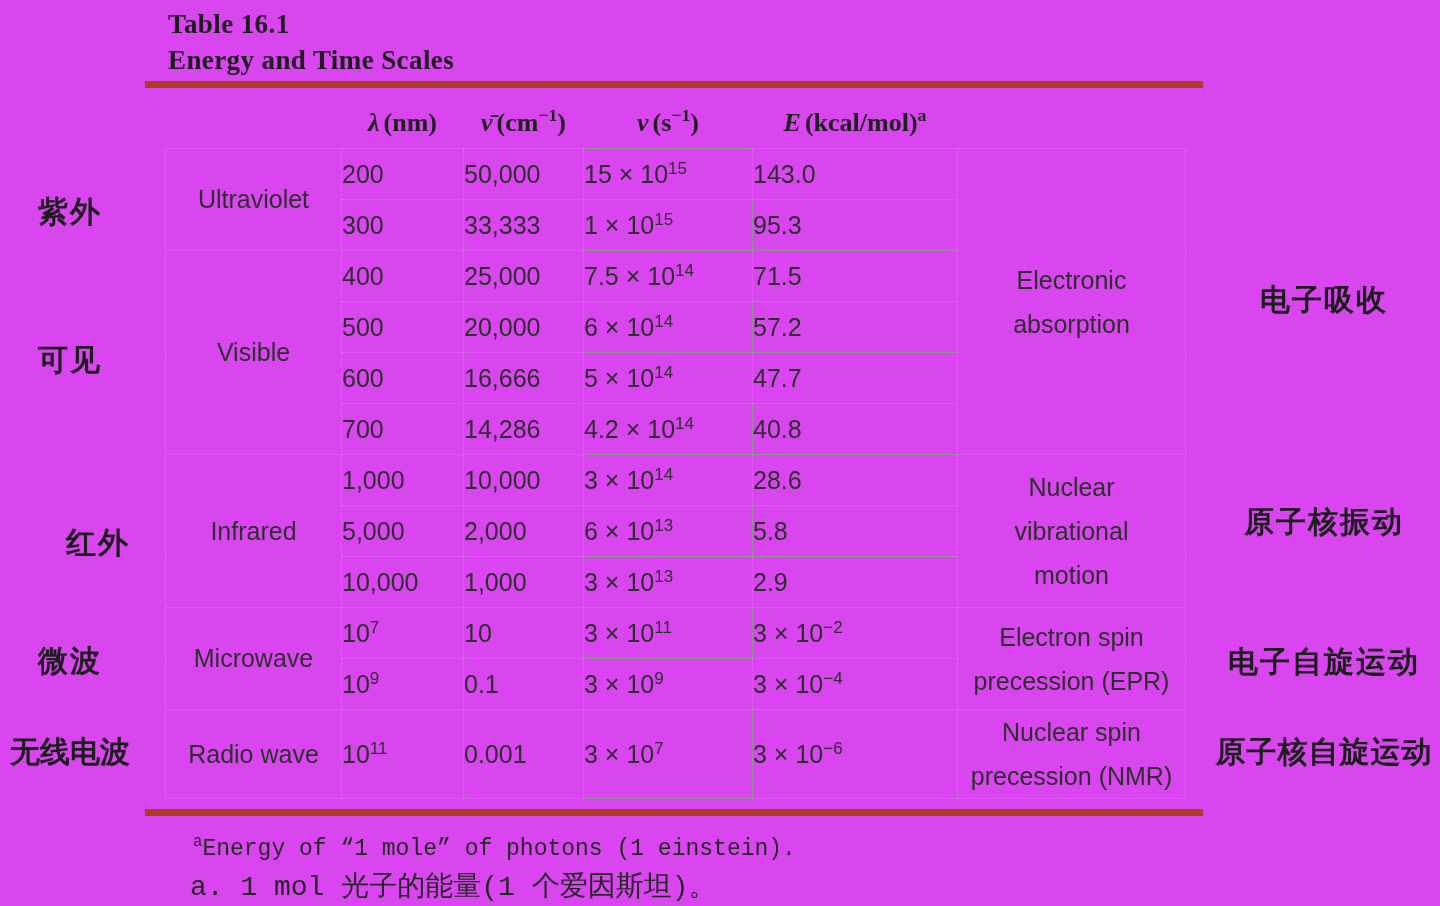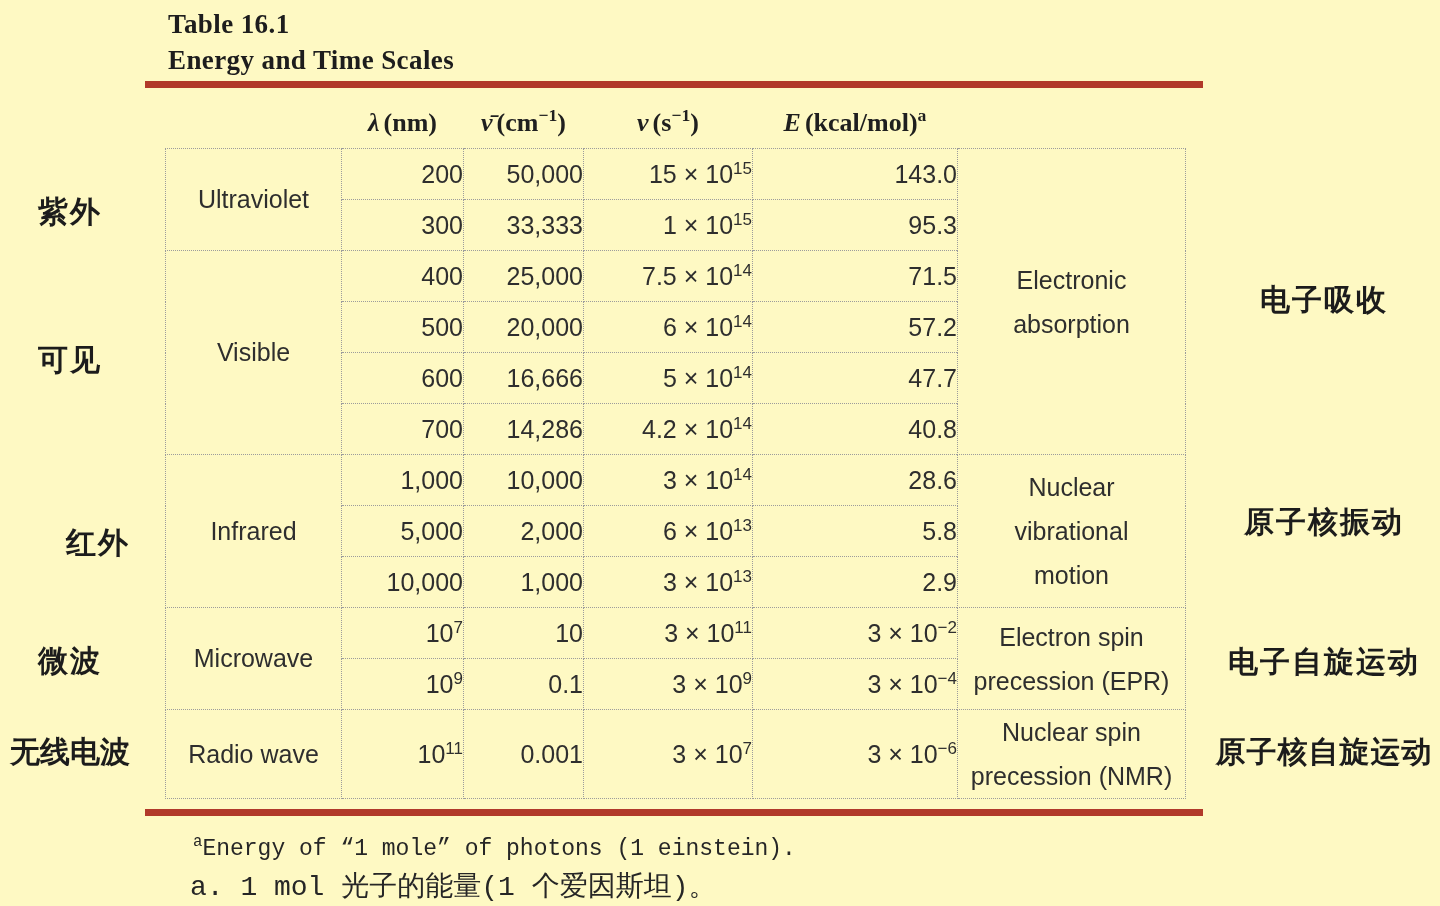--- a/index.html
+++ b/index.html
@@ -1,19 +1,19 @@
 <!DOCTYPE html>
 <html><head>
 <meta charset="utf-8">
 <style>
   html, body { margin:0; padding:0; background:#ffffff; }
   .page {
     position:relative;
     width:1440px; height:906px;
-    background:#fef9c3;
+    background:#d946ef;
     font-family:"Liberation Sans", sans-serif;
     color:#2b2b2b;
     overflow:hidden;
   }
   
   .title-block {
     position:absolute; left:168px; top:6px;
     font-family:"Liberation Serif", serif;
     font-weight:bold; font-size:27px; line-height:36px;
     color:#1d1d1d; letter-spacing:0.4px;
@@ -40,21 +40,21 @@
   }
   table.energy th i { font-style:italic; margin-right:4px; }
   table.energy td {
     border:1px dotted #9c9c9c;
     vertical-align:middle;
     padding:0;
   }
   tbody tr { height:51px; }
   tbody tr.tall { height:80px; }
   td.cat  { text-align:center; }
-  td.num  { text-align:right; }
+  td.num  { }
   td.lam  { padding-right:26px; }
   td.wav  { padding-right:24px; }
   td.frq  { padding-right:14px; }
   td.enr  { padding-right:75px; }
   td.proc {
     text-align:center; line-height:44px;
     white-space:pre-line;
   }
   sup { font-size:68%; vertical-align:super; line-height:0; }
   

